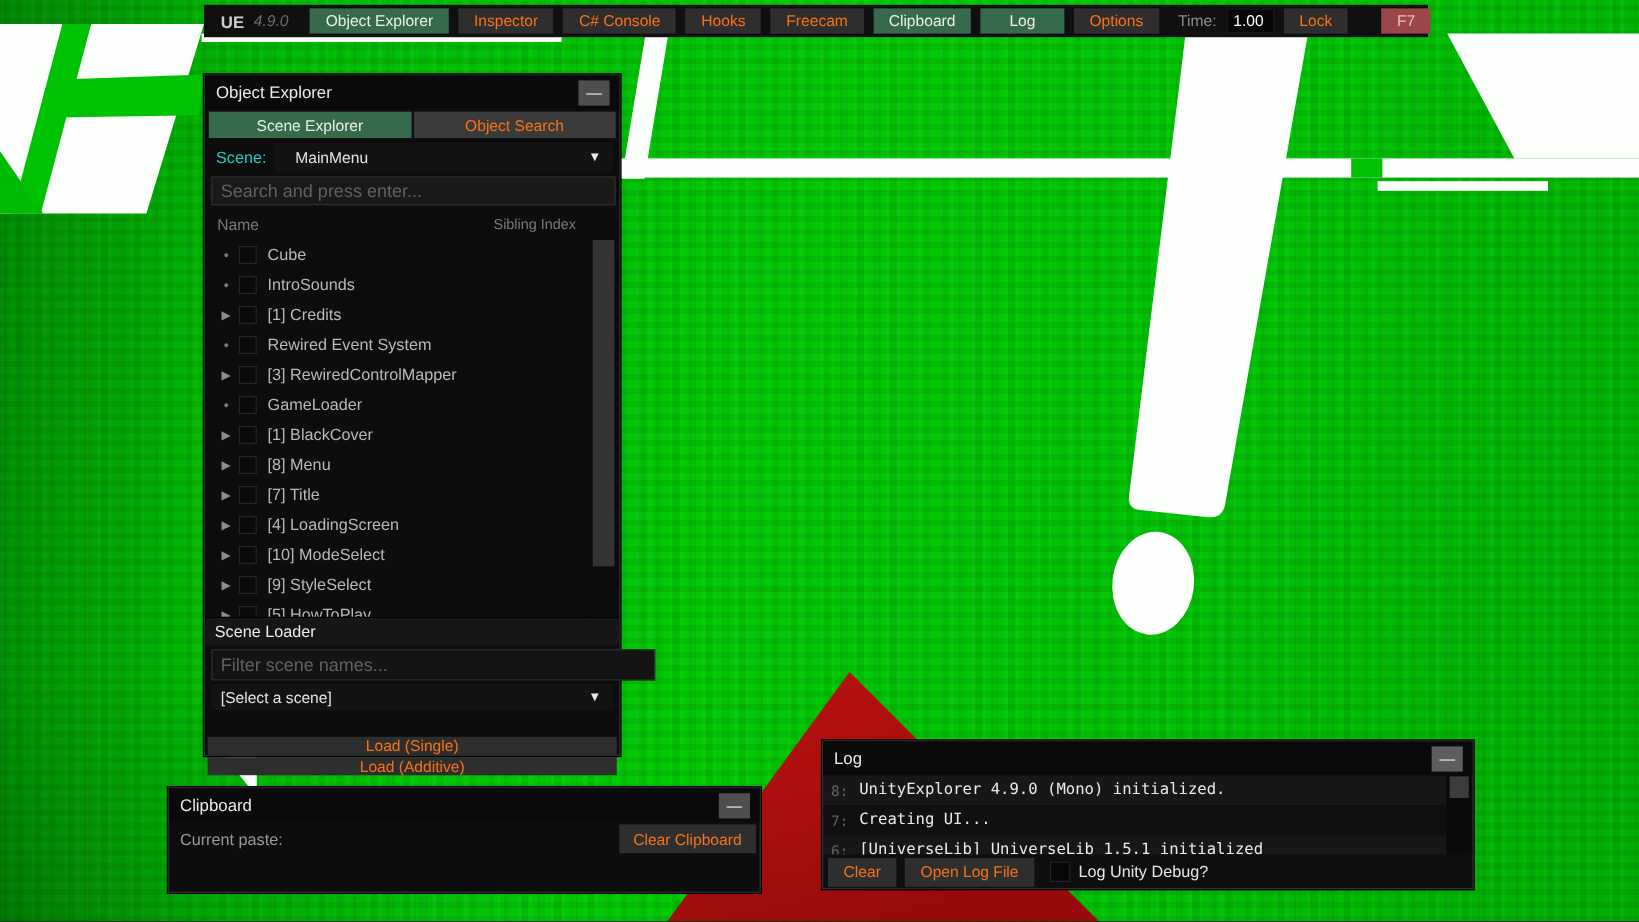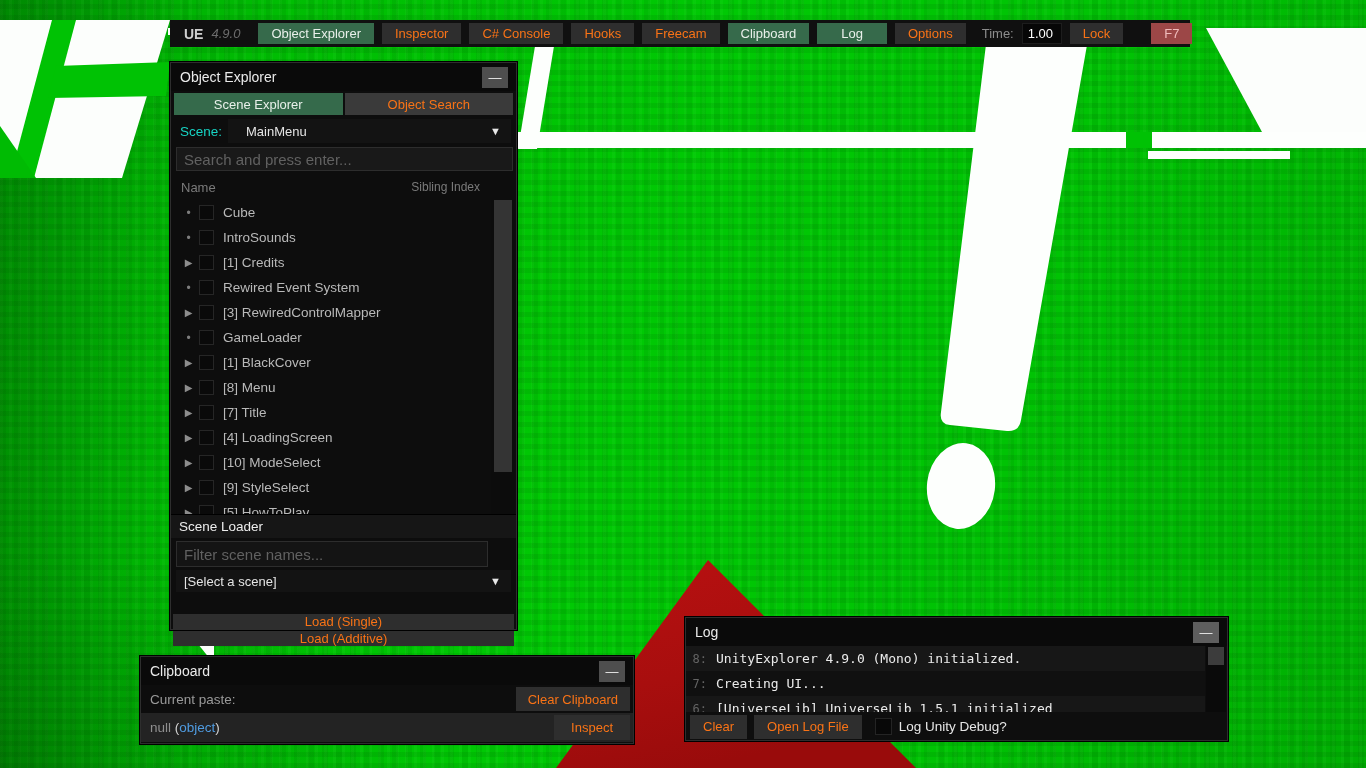--- a/index.html
+++ b/index.html
@@ -29,21 +29,21 @@
     font-size:13px; line-height:1; }
   .btn { background:#2e2e2e; color:#f97316; font-size:13px; display:flex; align-items:center; justify-content:center;
     white-space:nowrap; cursor:default; }
   .btn.green { background:#366a4b; color:#e9f0ea; }
   .inputbox { background:#191919; border:1px solid #2d2d2d; color:#e6e6e6; font-size:15px; font-family:"Liberation Sans",sans-serif; }
   .inputbox::placeholder { color:#616161; }
   .ddown { background:#131313; display:flex; align-items:center; justify-content:space-between; font-size:13px; color:#e4e4e4; }
   .arrow { font-size:11px; color:#e8e8e8; }
 
   
-  .toolbar { position:absolute; left:170px; top:20px; width:1020px; height:27px; background:#101010;
+  .toolbar { position:absolute; left:170px; top:4px; width:1020px; height:27px; background:#101010;
     display:flex; align-items:center; padding:0 8px; gap:8px; }
   .brand { color:#cfcfcf; font-weight:bold; font-size:14px; margin-left:6px; }
   .version { color:#6d6d6d; font-style:italic; font-size:13px; margin-right:10px; }
   .toolbar .btn { height:21px; padding:0 13px; }
   .tb-time-label { color:#8c8c8c; font-size:13px; margin-left:8px; }
   .tb-time { width:40px; height:21px; background:#070707; border:1px solid #1d1d1d; color:#fff; font-size:13px; padding:0 5px; }
   .tb-f7 { background:#9c4747; color:#f0bcbc; width:60px; height:21px; margin-left:20px; }
 
   
   .oe { left:170px; top:62px; width:347px; height:568px; }
@@ -63,21 +63,21 @@
   .oe-rows { position:absolute; left:0; top:0; right:25px; }
   .trow { display:flex; align-items:center; height:25px; padding-left:10px; }
   .trow .bullet { width:15px; color:#8d8d8d; font-size:10px; text-align:center; }
   .trow .bullet.dot { font-size:12px; color:#7c7c7c; }
   .trow .cbox { width:15px; height:15px; background:#0a0a0a; border:1px solid #262626; margin:0 9px 0 3px; }
   .trow .tlabel { color:#b9b9b9; font-size:13.5px; }
   .oe-scrollbar { position:absolute; right:1px; top:0; width:24px; height:314px; background:#0c0c0c; }
   .oe-thumb { position:absolute; left:3px; top:0; width:18px; height:272px; background:#343434; }
   .sl-title { height:24px; background:#161616; display:flex; align-items:center; padding-left:8px;
     font-size:13.5px; color:#ededed; border-top:1px solid #000; }
-  .sl-filter { display:block; width:312px; margin:3px 5px; height:22px; padding:12px 7px; background:#141414; }
+  .sl-filter { display:block; width:370px; margin:3px 5px; height:22px; padding:12px 7px; background:#141414; }
   .sl-select { height:22px; margin:0 5px; padding:0 10px 0 8px;text-align:right; }
   .sl-btns { display:flex; gap:2px; margin:22px 2px 0;flex-direction:column; }
   .sl-btns .btn { flex:1; height:24px; }
 
   
   .cb { left:140px; top:656px; width:494px; height:88px; }
   .cb .titlebar { height:28px; }
   .cb-row2 { display:flex; align-items:center; justify-content:space-between; height:28px; padding:1px 3px; }
   .cb-cur { color:#9a9a9a; font-size:13.5px; padding-left:6px; }
   .cb-row2 .btn { height:24px; padding:0 12px; }
@@ -266,24 +266,20 @@
 
 <div class="panel cb">
   <div class="titlebar">
     <span class="title">Clipboard</span>
     <div class="minbtn">—</div>
   </div>
   <div class="cb-row2">
     <span class="cb-cur">Current paste:</span>
     <div class="btn">Clear Clipboard</div>
   </div>
-  <div class="cb-row3">
-    <span class="cb-val"><span class="null">null</span> <span class="paren">(</span><span class="obj">object</span><span class="paren">)</span></span>
-    <div class="btn">Inspect</div>
-  </div>
 </div>
 
 <div class="panel logp">
   <div class="titlebar">
     <span class="title">Log</span>
     <div class="minbtn">—</div>
   </div>
   <div class="log-body">
     <div class="log-rows">
       <div class="lrow">

